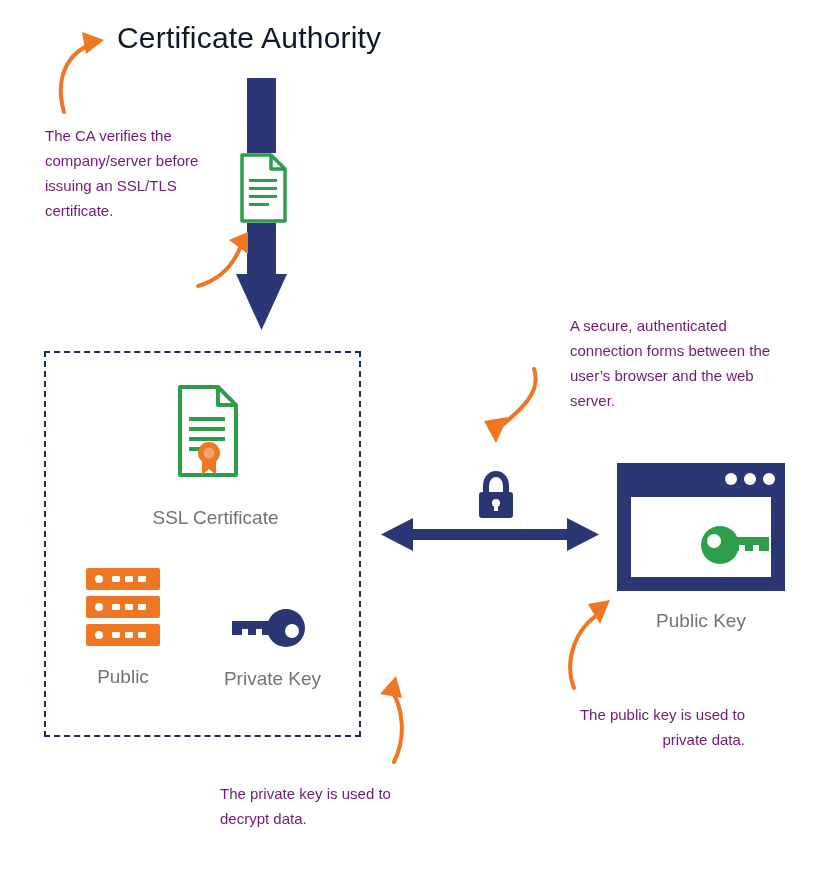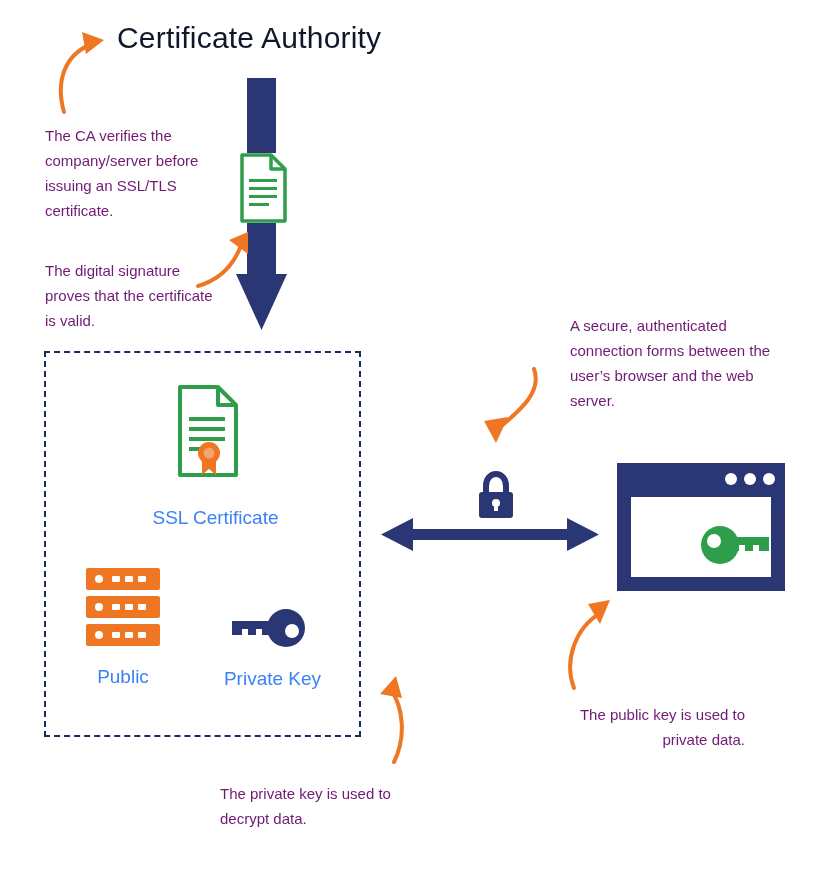--- a/index.html
+++ b/index.html
@@ -32,21 +32,21 @@
   }
   .note {
     font-size: 15px;
     line-height: 25px;
     color: #701a75;
     font-weight: 400;
   }
   .note.right { text-align: right; }
   .label {
     font-size: 19px;
-    color: #3b82f6;
+    color: #737373;
     font-weight: 400;
     text-align: center;
     white-space: nowrap;
   }
 
   
   .dashed-box {
     border: 2px dashed #1b2a63;
     box-sizing: border-box;
   }
@@ -91,21 +91,20 @@
 
   <div class="abs note" style="left:45px; top:123px; width:185px;">The CA verifies the company/server before issuing an SSL/TLS certificate.</div>
 
   <div class="abs" style="left:196px; top:228px;">
     <svg width="62" height="62" viewBox="0 0 62 62">
       <path d="M2 58 C 16 54, 34 44, 44 20" stroke="#ef7622" stroke-width="4" fill="none" stroke-linecap="round"></path>
       <path d="M33 12 L52 4 L52 26 Z" fill="#ef7622"></path>
     </svg>
   </div>
 
-  <div class="abs note" style="left:45px; top:258px; width:175px;">The digital signature proves that the certificate is valid.</div>
 
   <div class="abs dashed-box" style="left:44px; top:351px; width:317px; height:386px;"></div>
 
   <div class="abs" style="left:178px; top:385px;">
     <svg width="62" height="92" viewBox="0 0 62 92">
       <path d="M2 2 L40 2 L58 20 L58 90 L2 90 Z" fill="#ffffff" stroke="#2e9e4b" stroke-width="4" stroke-linejoin="round"></path>
       <path d="M40 2 L40 20 L58 20" fill="none" stroke="#2e9e4b" stroke-width="4" stroke-linejoin="round"></path>
       <g fill="#2e9e4b">
         <rect x="11" y="32" width="36" height="4"></rect>
         <rect x="11" y="42" width="36" height="4"></rect>
@@ -194,20 +193,21 @@
       </g>
       <rect x="14" y="34" width="140" height="80" fill="#ffffff"></rect>
       <g fill="#2e9e4b">
         <circle cx="103" cy="82" r="19"></circle>
         <path d="M116 74 L152 74 L152 88 L142 88 L142 82 L136 82 L136 88 L128 88 L128 82 L122 82 L122 88 L116 88 Z"></path>
       </g>
       <circle cx="97" cy="78" r="7" fill="#ffffff"></circle>
     </svg>
   </div>
 
+  <div class="abs label" style="left:617px; top:610px; width:168px;">Public Key</div>
 
   <div class="abs" style="left:562px; top:592px;">
     <svg width="60" height="98" viewBox="0 0 60 98">
       <path d="M12 96 C 2 70, 12 36, 40 20" stroke="#ef7622" stroke-width="4" fill="none" stroke-linecap="round"></path>
       <path d="M26 12 L48 8 L38 32 Z" fill="#ef7622"></path>
     </svg>
   </div>
 
   <div class="abs note right" style="left:540px; top:702px; width:205px;">The public key is used to private data.</div>
 

